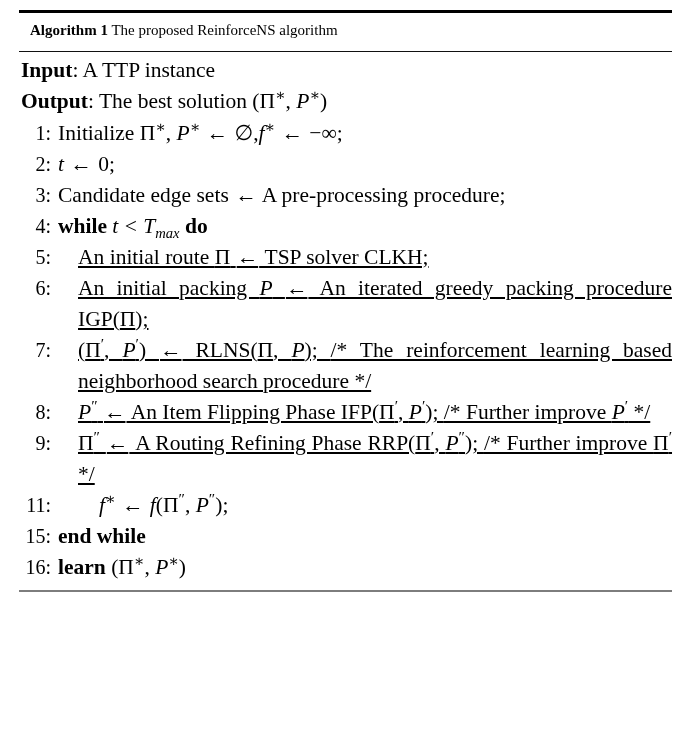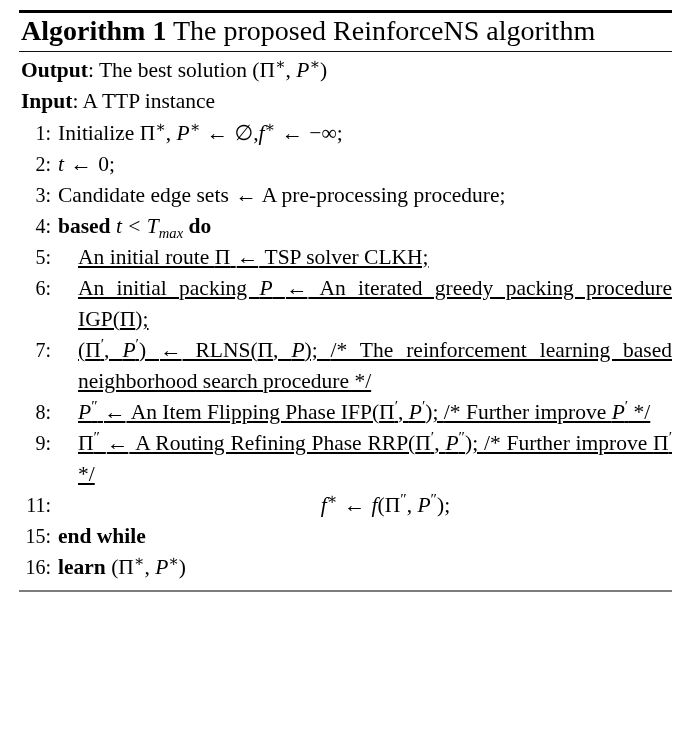--- a/index.html
+++ b/index.html
@@ -34,24 +34,25 @@
     margin-top: 2px;
   }
   .rule-bottom {
     border-top: 2px solid #7d7d7d;
     width: 100%;
     height: 0;
     margin-top: 7px;
   }
 
   .algo-title {
-    font-size: 28px;
+    font-size: 15px;
     line-height: 33px;
     padding: 1px 0 2px 2px;
     white-space: nowrap;
+    margin-left: 9px;
   }
   .algo-title .kw { font-weight: bold; }
 
   .io-block {
     padding-top: 3px;
   }
   .io-line {
     font-size: 21.5px;
     line-height: 31px;
     padding-left: 2px;
@@ -75,21 +76,21 @@
     padding-right: 7px;
     font-size: 20px;
     line-height: 31px;
     white-space: nowrap;
   }
   .linebody {
     flex: 1 1 auto;
     min-width: 0;
   }
   .indent-1 > .linebody { padding-left: 20px; text-decoration: underline; }
-  .indent-2 > .linebody { padding-left: 41px; text-align: center; }
+  .indent-2 > .linebody { padding-left: 41px; }
 
   
   .just {
     text-align: justify;
     text-align-last: left;
     hyphens: manual;
   }
   .nowrapline { white-space: nowrap; }
 
   .kw { font-weight: bold; }
@@ -131,25 +132,25 @@
   <div class="algo-title">
     <span class="kw">Algorithm 1</span>
     <span>The proposed ReinforceNS algorithm</span>
   </div>
 
   <div class="rule-mid"></div>
 
   <div class="io-block">
 
     <div class="io-line">
+      <span class="kw">Input</span><span>: A TTP instance</span>
+    </div>
+
+    <div class="io-line">
       <span class="kw">Output</span><span>: The best solution (<span class="mu">Π<sup class="star">∗</sup></span>, <span class="mi">P</span><sup class="star">∗</sup>)</span>
-    </div>
-
-    <div class="io-line">
-      <span class="kw">Input</span><span>: A TTP instance</span>
     </div>
 
   </div>
 
   <div class="body-block">
 
     <div class="algo-line indent-0">
       <span class="lineno">1:</span>
       <span class="linebody nowrapline">Initialize <span class="mu">Π<sup class="star">∗</sup></span>, <span class="mi">P</span><sup class="star">∗</sup> <span class="op">←</span> ∅,<span class="mi">f</span><sup class="star">∗</sup> <span class="op">←</span> −∞;</span>
     </div>
@@ -159,21 +160,21 @@
       <span class="linebody nowrapline"><span class="mi">t</span> <span class="op">←</span> 0;</span>
     </div>
 
     <div class="algo-line indent-0">
       <span class="lineno">3:</span>
       <span class="linebody nowrapline">Candidate edge sets <span class="op">←</span> A pre-processing procedure;</span>
     </div>
 
     <div class="algo-line indent-0">
       <span class="lineno">4:</span>
-      <span class="linebody nowrapline"><span class="kw">based</span> <span class="mi">t</span> <span class="op">&lt;</span> <span class="mi">T</span><sub class="sb">max</sub> <span class="kw">do</span></span>
+      <span class="linebody nowrapline"><span class="kw">while</span> <span class="mi">t</span> <span class="op">&lt;</span> <span class="mi">T</span><sub class="sb">max</sub> <span class="kw">do</span></span>
     </div>
 
     <div class="algo-line indent-1">
       <span class="lineno">5:</span>
       <span class="linebody nowrapline">An initial route <span class="mu">Π</span> <span class="op">←</span> TSP solver CLKH;</span>
     </div>
 
     <div class="algo-line indent-1">
       <span class="lineno">6:</span>
       <span class="linebody just">An initial packing <span class="mi">P</span> <span class="op">←</span> An iterated greedy packing procedure IGP(<span class="mu">Π</span>);</span>

